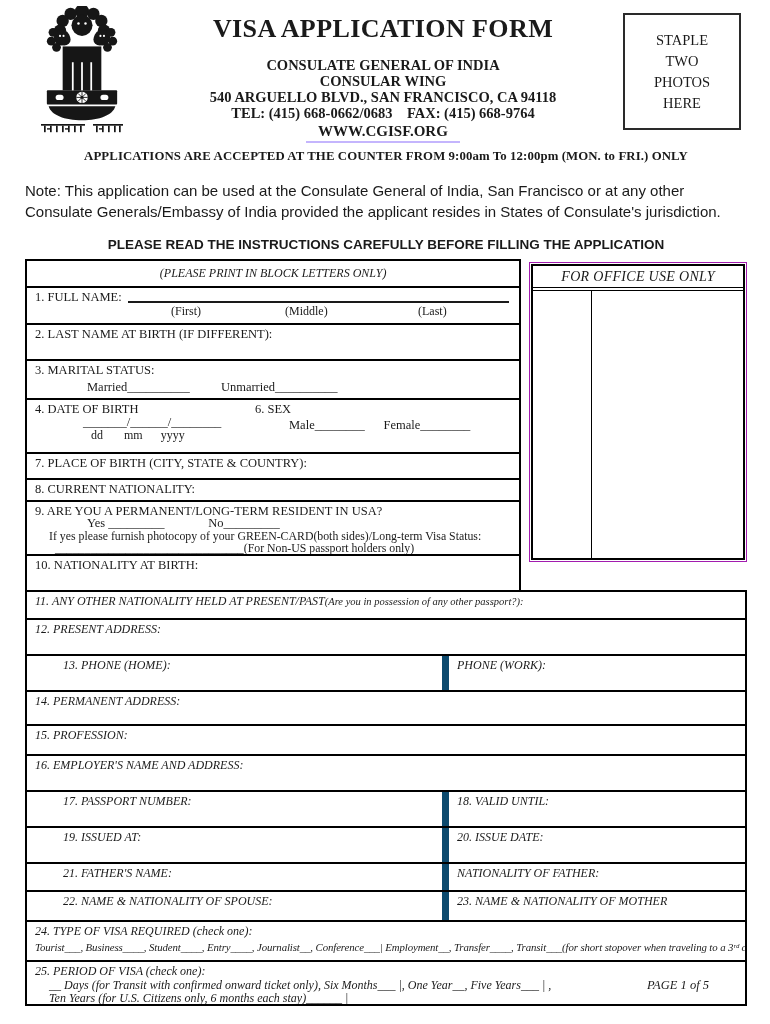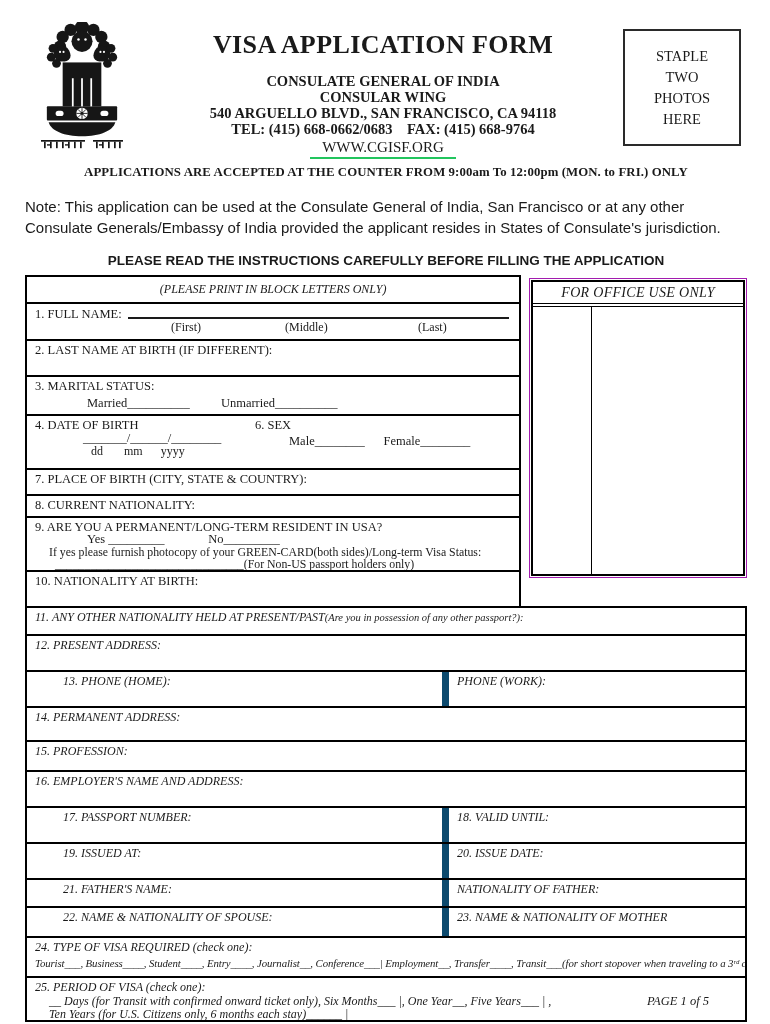--- a/index.html
+++ b/index.html
@@ -2,45 +2,45 @@
 <html><head>
 <meta charset="utf-8">
 <style>
   html,body{margin:0;padding:0;background:#e8e8e8;}
   .page{
     width:770px;height:1024px;margin:0 auto;background:#ffffff;color:#1a1a1a;
     position:relative;box-sizing:border-box;padding:0 23px 0 25px;
     font-family:"Liberation Serif","DejaVu Serif",serif;overflow:hidden;
   }
   
-  .doc-header{position:relative;height:168px;margin-top:16px;}
+  .doc-header{position:relative;height:168px;}
   .emblem{position:absolute;left:4px;top:6px;width:106px;text-align:center;}
   .emblem svg{display:block;margin:0 auto;}
   .emblem-script{margin-top:1px;}
   .visually-hidden{position:absolute;width:1px;height:1px;overflow:hidden;clip:rect(0 0 0 0);white-space:nowrap;}
   .header-center{position:absolute;left:112px;right:118px;top:14px;text-align:center;}
   .doc-title{font-size:26px;font-weight:bold;letter-spacing:.4px;margin:0 0 13px;}
   .org-line{font-weight:bold;font-size:14.5px;line-height:16px;white-space:pre;}
-  .website{display:inline-block;font-weight:normal;font-size:15px;border-bottom:2px solid #22c55e;padding:0 12px 1px;margin-top:2px;}
+  .website{display:inline-block;font-weight:bold;font-size:15px;border-bottom:2px solid #c4b5fd;padding:0 12px 1px;margin-top:2px;}
   .staple-box{position:absolute;right:6px;top:13px;width:114px;height:113px;border:2px solid #2a2a2a;
     display:flex;align-items:center;justify-content:center;text-align:center;
     font-size:14.5px;line-height:21px;white-space:pre-line;}
   .counter-notice{position:absolute;left:0;right:0;top:149px;text-align:center;font-weight:bold;font-size:12.8px;letter-spacing:.1px;}
   
   .note{font-family:"Liberation Sans","DejaVu Sans",sans-serif;font-size:15px;line-height:20.5px;margin:13px 0 0;}
   .instruction{font-family:"Liberation Sans","DejaVu Sans",sans-serif;font-weight:bold;font-size:13.5px;text-align:center;margin-top:15px;}
   
   .form-top{display:flex;align-items:flex-start;margin-top:7px;}
   .left-table{width:497px;box-sizing:border-box;border:2px solid #000;border-bottom:none;}
   .lt-row{box-sizing:border-box;position:relative;padding:3px 8px 0;font-size:12.5px;line-height:13px;overflow:hidden;}
   .lt-row + .lt-row{border-top:2px solid #000;}
   .r-notice{height:25px;text-align:center;font-style:italic;font-size:12px;padding-top:6px;}
   .r1{height:37px}.r2{height:36px}.r3{height:39px}.r4{height:54px}
   .r7{height:26px}.r8{height:22px}.r9{height:54px;line-height:12.3px}.r10{height:36px}
-  .line-flex{display:flex;align-items:center;}
+  .line-flex{display:flex;align-items:flex-start;}
   .fill-line{flex:1;border-bottom:2px solid #1a1a1a;margin:0 2px 2px 6px;height:10px;}
   .sub-labels{position:relative;height:14px;font-size:12px;}
   .sub-first{position:absolute;left:136px;}
   .sub-middle{position:absolute;left:250px;}
   .sub-last{position:absolute;left:383px;}
   .indent-52{padding-left:52px;}
   .indent-48{padding-left:48px;}
   .indent-56{padding-left:56px;}
   .indent-34{padding-left:34px;}
   .indent-20{padding-left:20px;}

